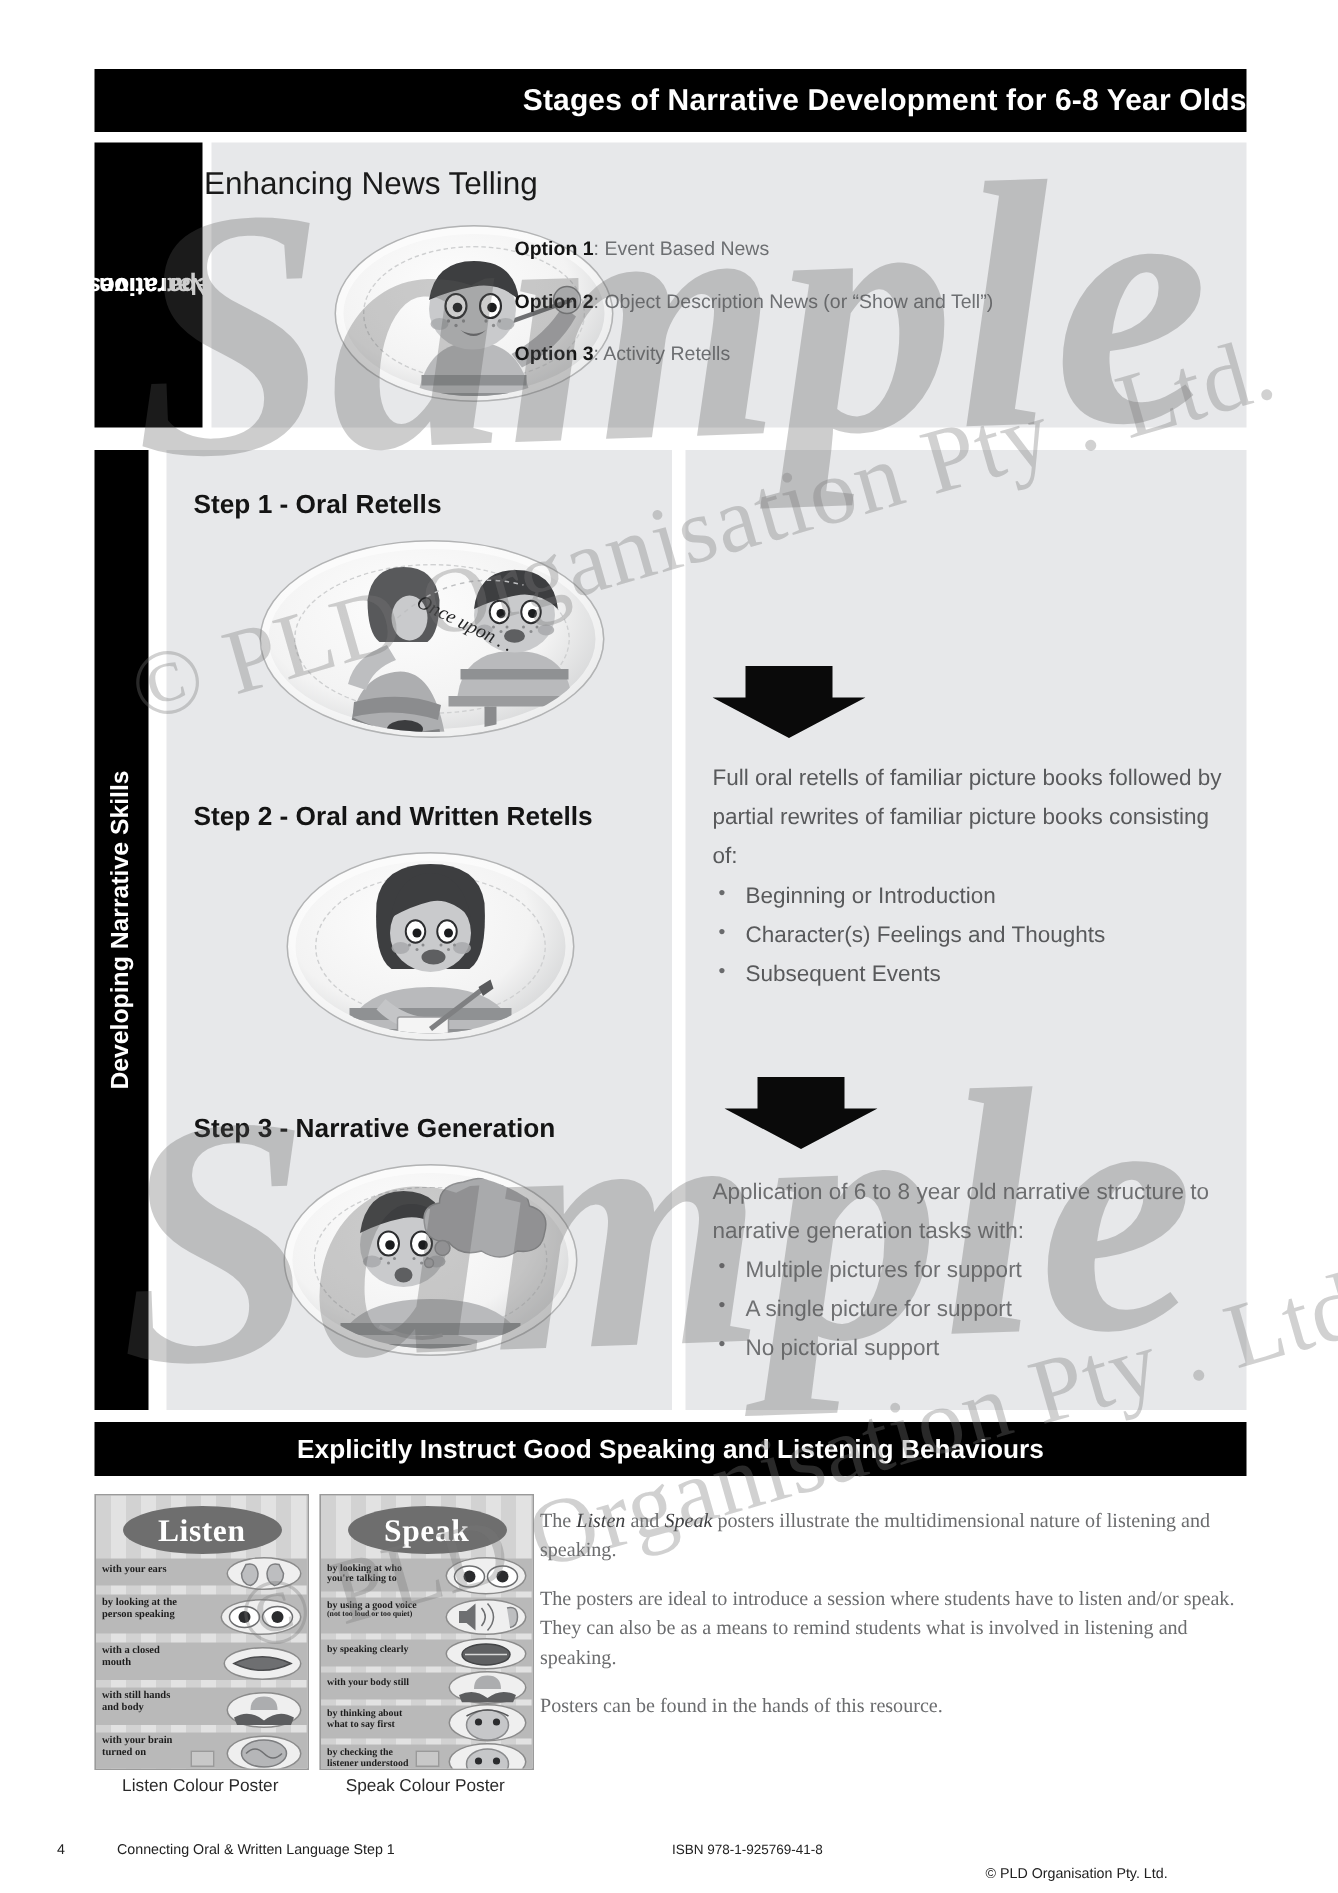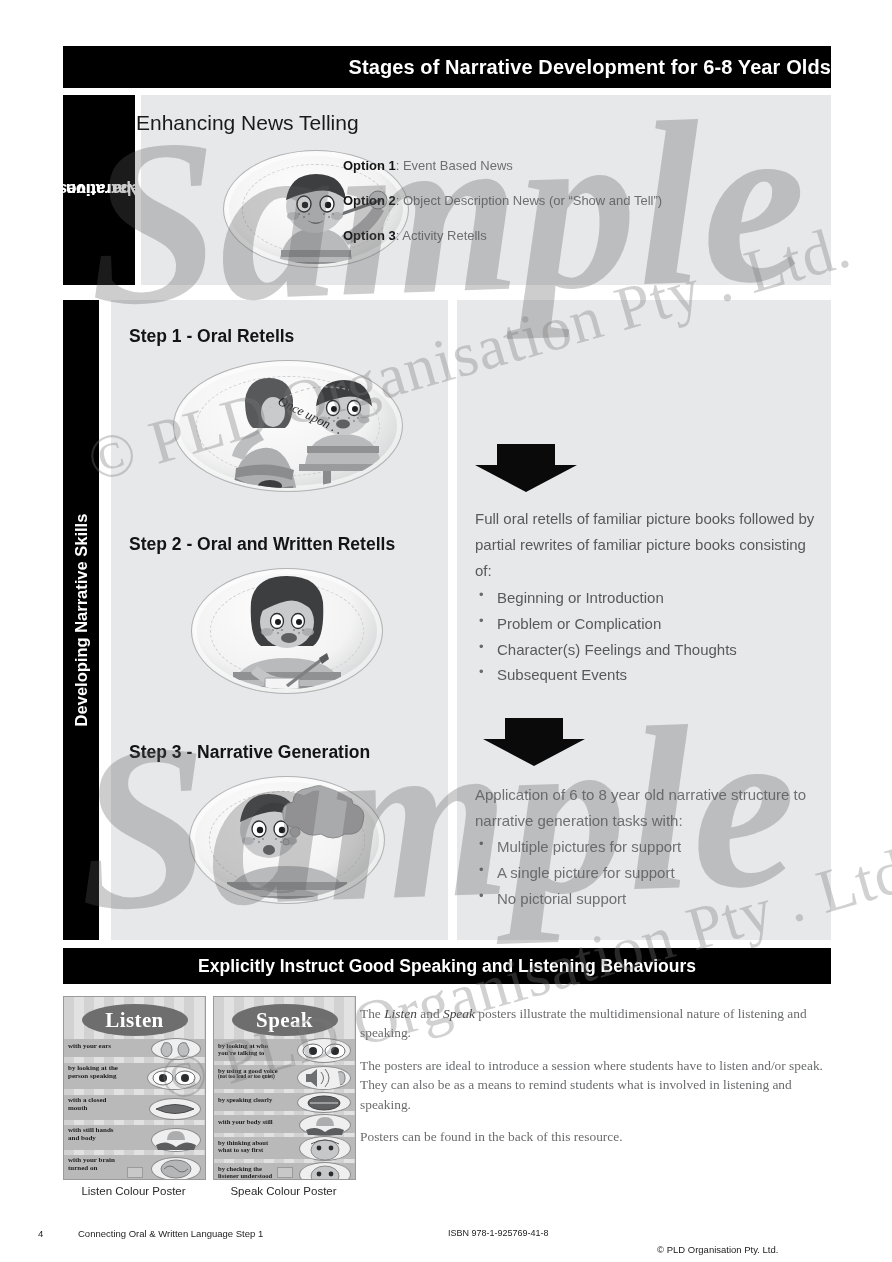--- a/index.html
+++ b/index.html
@@ -345,21 +345,20 @@
       </svg>
     </div>
 
     <svg class="arrow" style="left:412px;top:144px;" width="102" height="48" viewBox="0 0 102 48">
       <path d="M22 0 h58 v21 h22 L51 48 L0 21 h22z" fill="#0a0a0a"></path>
     </svg>
 
     <div class="rtext" style="left:412px;top:206px;width:345px;">Full oral retells of familiar picture books followed by partial rewrites of familiar picture books consisting of:</div>
     <ul class="blist rtext" style="left:412px;top:285px;width:345px;">
       <li>Beginning or Introduction</li>
-      <li>Problem or Complication</li>
       <li>Character(s) Feelings and Thoughts</li>
       <li>Subsequent Events</li>
     </ul>
     <svg class="arrow" style="left:420px;top:418px;" width="102" height="48" viewBox="0 0 102 48">
       <path d="M22 0 h58 v21 h22 L51 48 L0 21 h22z" fill="#0a0a0a"></path>
     </svg>
 
     <div class="rtext faded" style="left:412px;top:482px;width:348px;">Application of 6 to 8 year old narrative structure to narrative generation tasks with:</div>
     <ul class="blist rtext faded" style="left:412px;top:534px;width:345px;">
       <li>Multiple pictures for support</li>
@@ -516,21 +515,21 @@
         <path d="M19 18 q6 4 12 0" stroke="#555658" fill="none"></path>
       </svg>
     </div>
     <div style="position:absolute;left:50%;transform:translateX(-50%);bottom:1px;width:14px;height:9px;background:#c8c8c8;border:1px solid #9a9a9a;"></div>
   </div>
   <div class="poster-cap" id="speak-cap">Speak Colour Poster</div>
 
   <div class="rside">
     <p><span>The </span><i>Listen</i><span> and </span><i>Speak</i><span> posters illustrate the multidimensional nature of listening and speaking.</span></p>
     <p>The posters are ideal to introduce a session where students have to listen and/or speak. They can also be as a means to remind students what is  involved in listening and speaking.</p>
-    <p>Posters can be found in the back of this resource.</p>
+    <p>Posters can be found in the hands of this resource.</p>
   </div>
 
   <div class="footer">
     <div class="pg">4</div>
     <div class="t1">Connecting Oral &amp; Written Language Step 1</div>
     <div class="t2">ISBN 978-1-925769-41-8</div>
     <div class="t3">© PLD Organisation Pty. Ltd.</div>
   </div>
 
   <div class="wm wm-sample" style="left:88px;top:95px;font-size:235px;transform:rotate(-2deg);">Sample</div>

